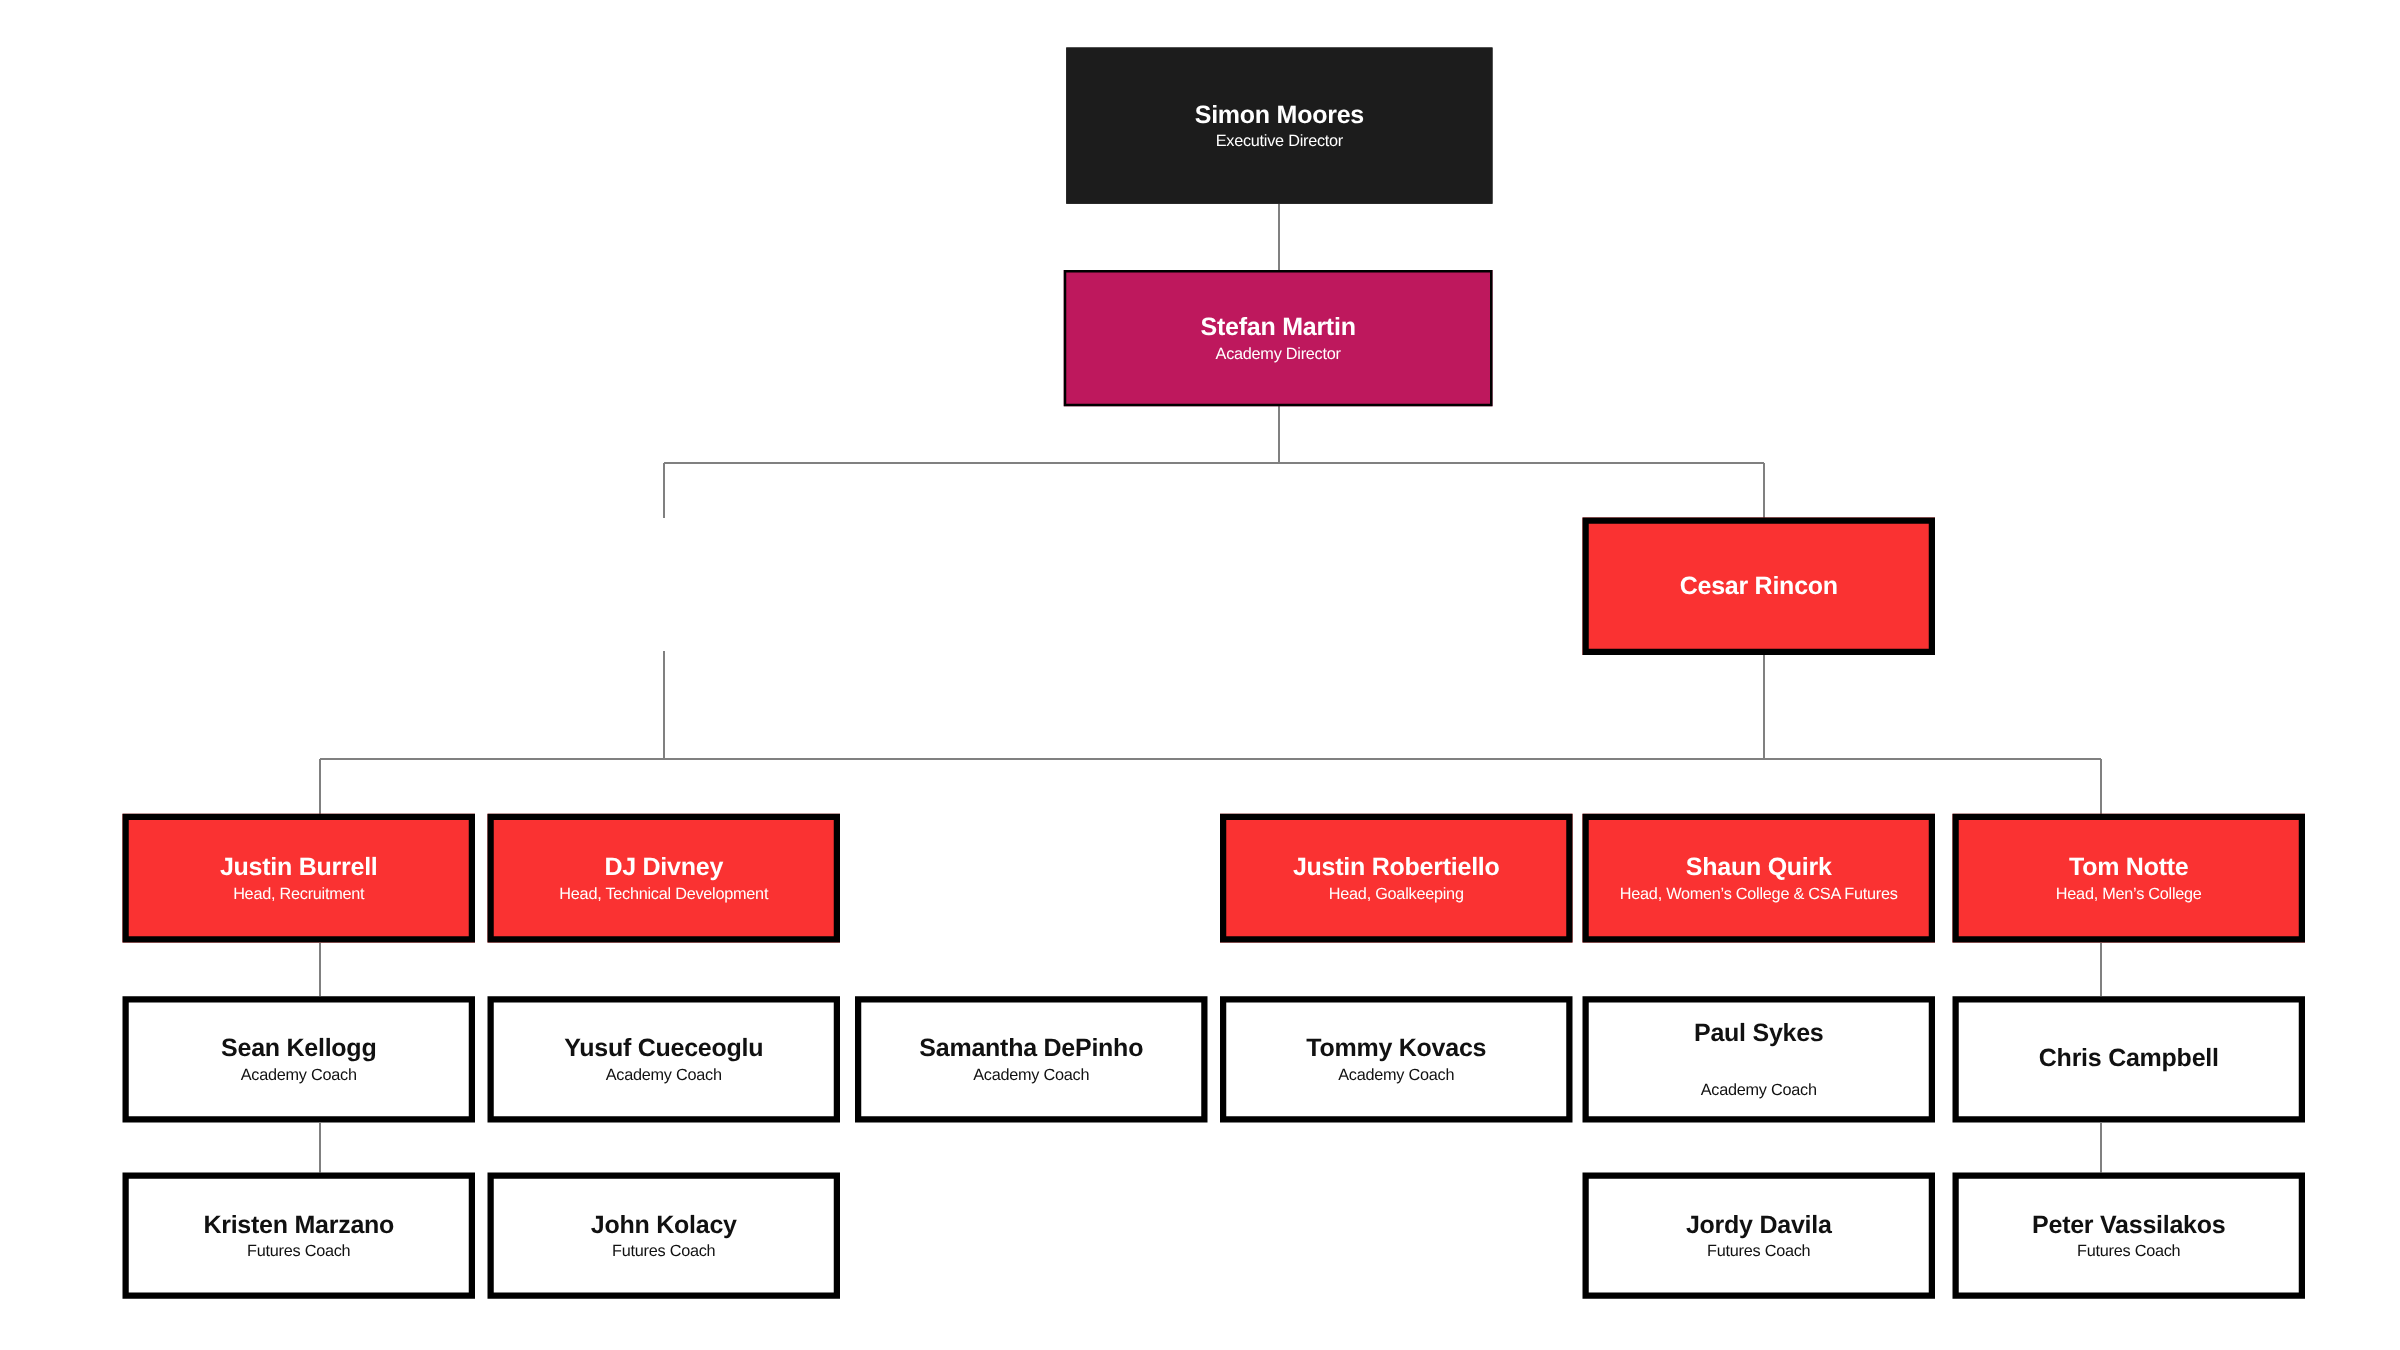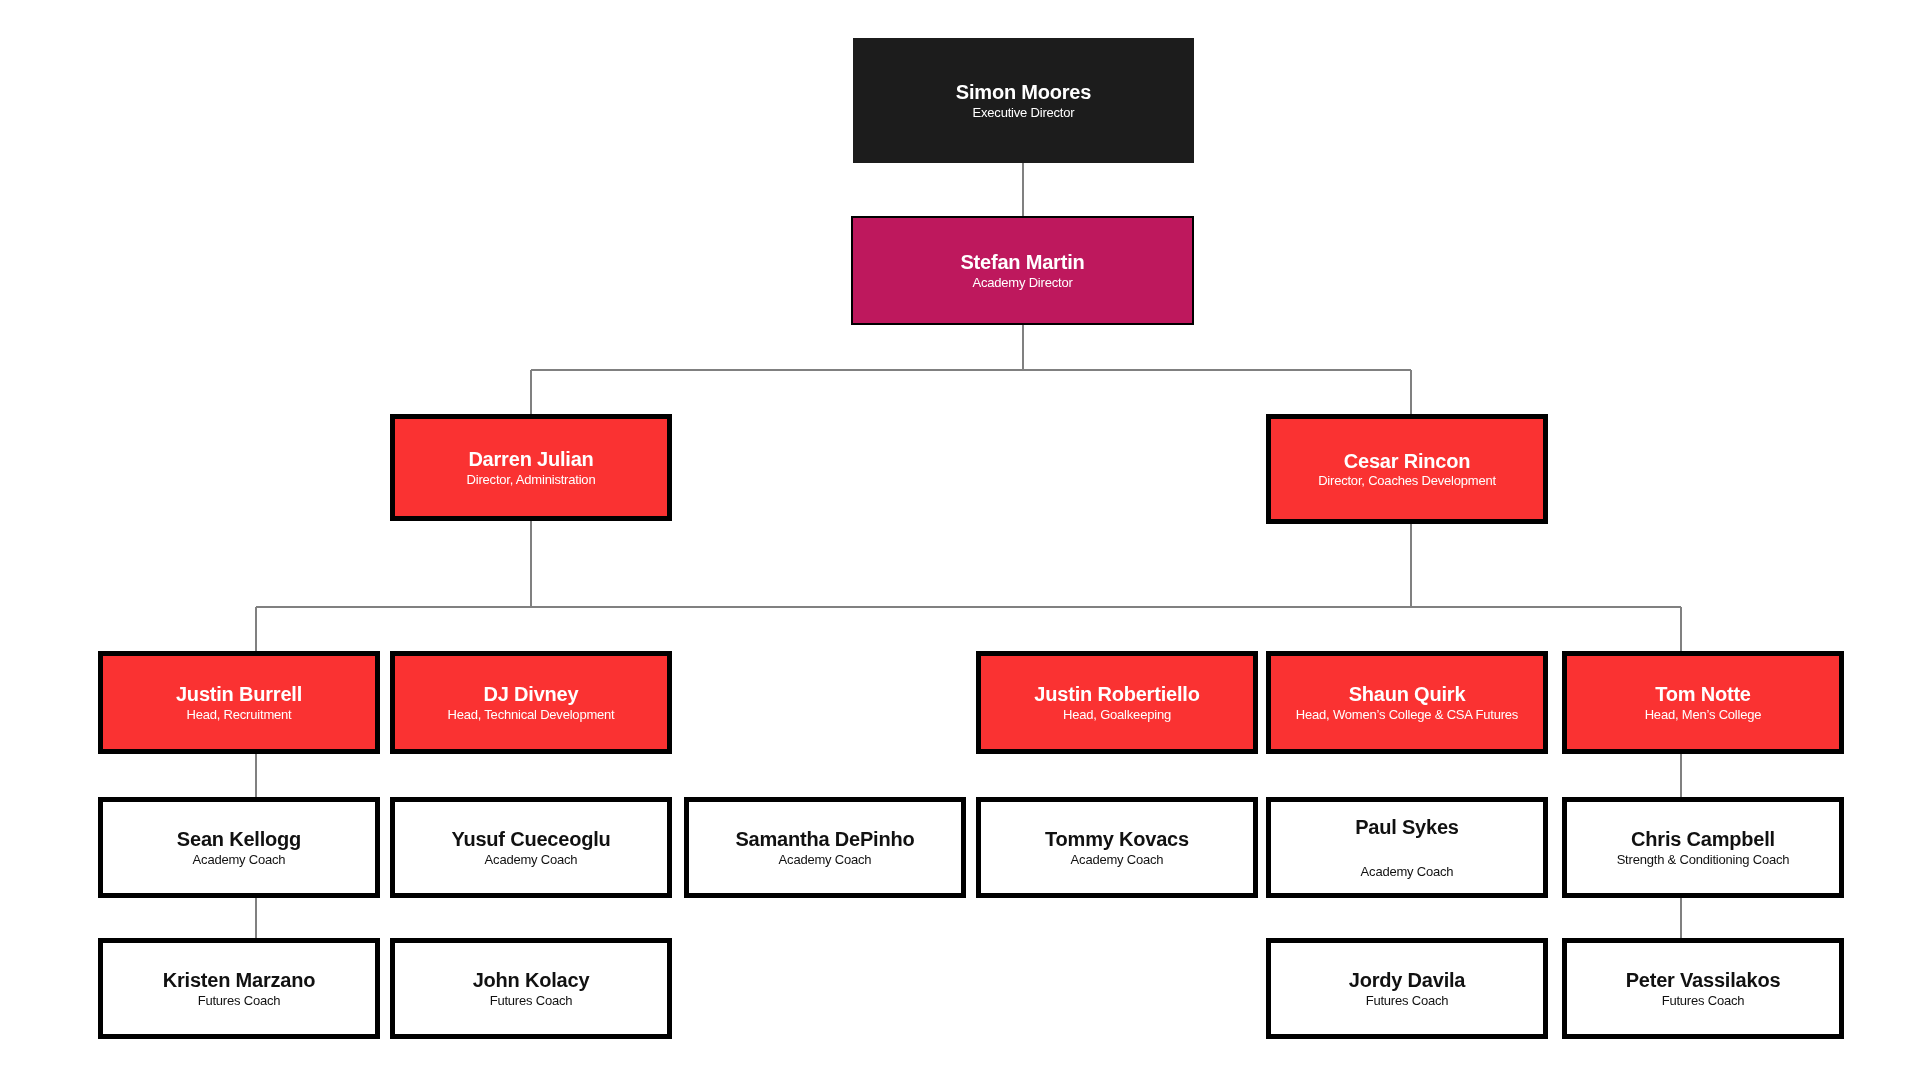--- a/index.html
+++ b/index.html
@@ -108,28 +108,23 @@
   <div class="node v-exec" style="left:853px; top:38px; width:341px; height:125px;">
     <span class="nm">Simon Moores</span>
     <span class="ti">Executive Director</span>
   </div>
 
   <div class="node v-dir" style="left:851px; top:216px; width:343px; height:109px;">
     <span class="nm">Stefan Martin</span>
     <span class="ti">Academy Director</span>
   </div>
 
-  <div class="node v-red" style="left:390px; top:414px; width:282px; height:107px;">
-    <span class="nm">Darren Julian</span>
-    <span class="ti">Director, Administration</span>
-  </div>
 
   <div class="node v-red" style="left:1266px; top:414px; width:282px; height:110px;">
     <span class="nm">Cesar Rincon</span>
-    <span class="ti">Director, Coaches Development</span>
   </div>
 
   <div class="node v-red" style="left:98px; top:651px; width:282px; height:103px;">
     <span class="nm">Justin Burrell</span>
     <span class="ti">Head, Recruitment</span>
   </div>
 
   <div class="node v-red" style="left:390px; top:651px; width:282px; height:103px;">
     <span class="nm">DJ Divney</span>
     <span class="ti">Head, Technical Development</span>
@@ -170,21 +165,20 @@
     <span class="ti">Academy Coach</span>
   </div>
 
   <div class="node v-white" style="left:1266px; top:797px; width:282px; height:101px;gap:24px;">
     <span class="nm">Paul Sykes</span>
     <span class="ti">Academy Coach</span>
   </div>
 
   <div class="node v-white" style="left:1562px; top:797px; width:282px; height:101px;">
     <span class="nm">Chris Campbell</span>
-    <span class="ti">Strength &amp; Conditioning Coach</span>
   </div>
 
   <div class="node v-white" style="left:98px; top:938px; width:282px; height:101px;">
     <span class="nm">Kristen Marzano</span>
     <span class="ti">Futures Coach</span>
   </div>
 
   <div class="node v-white" style="left:390px; top:938px; width:282px; height:101px;">
     <span class="nm">John Kolacy</span>
     <span class="ti">Futures Coach</span>

